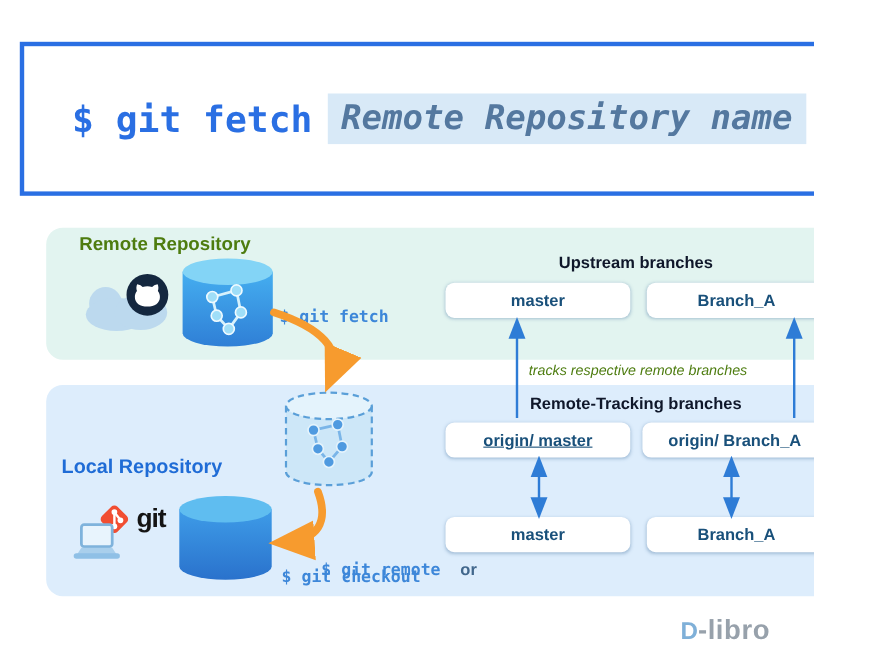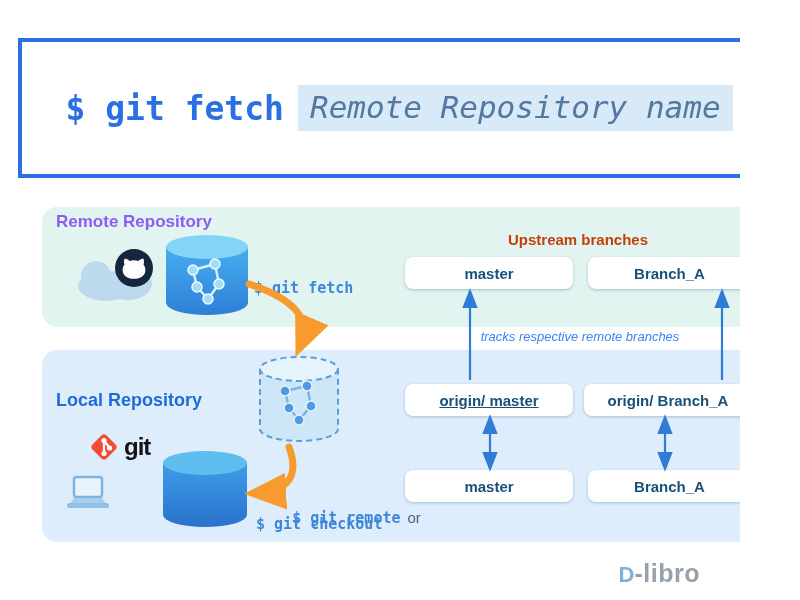--- a/index.html
+++ b/index.html
@@ -6,66 +6,66 @@
   .stage{position:relative;width:740px;height:600px;background:#ffffff;
          font-family:"Liberation Sans",sans-serif;overflow:hidden;}
 
   
   .command-box{position:absolute;left:18px;top:38px;width:762px;height:140px;
     border:4px solid #2a6fe3;box-sizing:border-box;display:flex;
     align-items:center;justify-content:center;gap:14px;background:#fff;}
   .cmd{font-family:"DejaVu Sans Mono",monospace;font-weight:700;
     font-size:33px;color:#2a6fe3;white-space:pre;}
   .cmd-arg{font-family:"DejaVu Sans Mono",monospace;font-style:italic;
-    font-weight:400;font-size:31px;color:#54789f;background:#d8e9f7;
+    font-weight:700;font-size:31px;color:#54789f;background:#d8e9f7;
     padding:4px 12px 6px;white-space:pre;}
 
   
   .panel{position:absolute;border-radius:15px;}
   .panel-remote{left:42px;top:207px;width:716px;height:120px;background:#e2f4f0;}
   .panel-local{left:42px;top:350px;width:716px;height:192px;background:#ddedfc;}
 
-  .remote-title{position:absolute;left:56px;top:212px;font-size:17px;
-    font-weight:700;color:#8b5cf6;}
-  .local-title{position:absolute;left:56px;top:390px;font-size:18px;
+  .remote-title{position:absolute;left:72px;top:212px;font-size:17px;
+    font-weight:700;color:#4d7c0f;}
+  .local-title{position:absolute;left:56px;top:414px;font-size:18px;
     font-weight:700;color:#1f6cd6;}
 
   .section-heading{position:absolute;left:400px;width:356px;text-align:center;
-    font-size:15px;font-weight:700;color:#c2410c;}
+    font-size:15px;font-weight:700;color:#0f172a;}
   .upstream-heading{top:231px;}
   .tracking-heading{top:359px;}
 
   .branch-btn{position:absolute;height:32px;background:#ffffff;border-radius:8px;
     box-shadow:0 1px 3px rgba(90,130,170,.45);display:flex;align-items:center;
     justify-content:center;font-size:15px;font-weight:700;color:#19507a;}
   .btn-u1{left:405px;top:257px;width:168px;}
   .btn-u2{left:588px;top:257px;width:163px;}
   .btn-t1{left:405px;top:384px;width:168px;text-decoration:underline;}
   .btn-t2{left:584px;top:384px;width:168px;}
   .btn-l1{left:405px;top:470px;width:168px;}
   .btn-l2{left:588px;top:470px;width:163px;}
 
   .mono-label{position:absolute;font-family:"DejaVu Sans Mono",monospace;
     font-weight:700;color:#3d87d9;font-size:15px;white-space:pre;}
   .fetch-label{left:254px;top:279px;}
   .merge-line{left:256px;top:491px;}
   .checkout-line{left:256px;top:515px;}
-  .or-text{font-family:"Liberation Sans",sans-serif;font-weight:400;
-    font-size:15px;color:#41678c;margin-left:7px;}
+  .or-text{font-family:"Liberation Sans",sans-serif;font-weight:700;
+    font-size:15px;color:#41678c;margin-left:18px;}
 
   .between-note{position:absolute;left:430px;top:329px;width:300px;
-    text-align:center;font-size:13px;font-style:italic;color:#3b82f6;}
+    text-align:center;font-size:13px;font-style:italic;color:#4d7c0f;}
 
   
   .abs{position:absolute;}
   .cloud-svg{left:72px;top:240px;}
   .cyl-remote{left:163px;top:234px;}
   .cyl-dashed{left:257px;top:355px;}
   .cyl-local{left:160px;top:450px;}
-  .git-logo{position:absolute;left:88px;top:431px;display:flex;
+  .git-logo{position:absolute;left:88px;top:456px;display:flex;
     align-items:center;gap:4px;}
   .git-text{font-size:24px;font-weight:700;color:#141414;letter-spacing:-1px;}
   .laptop-svg{left:62px;top:474px;}
 
   .arrows-overlay{position:absolute;left:0;top:0;width:800px;height:600px;
     z-index:6;pointer-events:none;}
 
   
   .footer-logo{position:absolute;right:40px;bottom:12px;display:flex;
     align-items:baseline;font-weight:700;}
@@ -162,20 +162,21 @@
 
   <svg class="abs laptop-svg" width="52" height="38" viewBox="0 0 52 38">
     <rect x="12" y="3" width="28" height="20" rx="2.5" fill="#e8f4fd" stroke="#7fb3dc" stroke-width="2.5"></rect>
     <path d="M8 30 L44 30 L40 24 L12 24 Z" fill="#a9cfec"></path>
     <rect x="5" y="29" width="42" height="5" rx="2.5" fill="#8fc0e6"></rect>
   </svg>
 
   <div class="mono-label fetch-label">$ git fetch</div>
 
   <div class="section-heading upstream-heading">Upstream branches</div>
+  <div class="section-heading tracking-heading">Remote-Tracking branches</div>
 
   <div class="between-note">tracks respective remote branches</div>
 
   <div class="branch-btn btn-u1">
     <span>master</span>
   </div>
   <div class="branch-btn btn-u2">
     <span>Branch_A</span>
   </div>
   <div class="branch-btn btn-t1">

